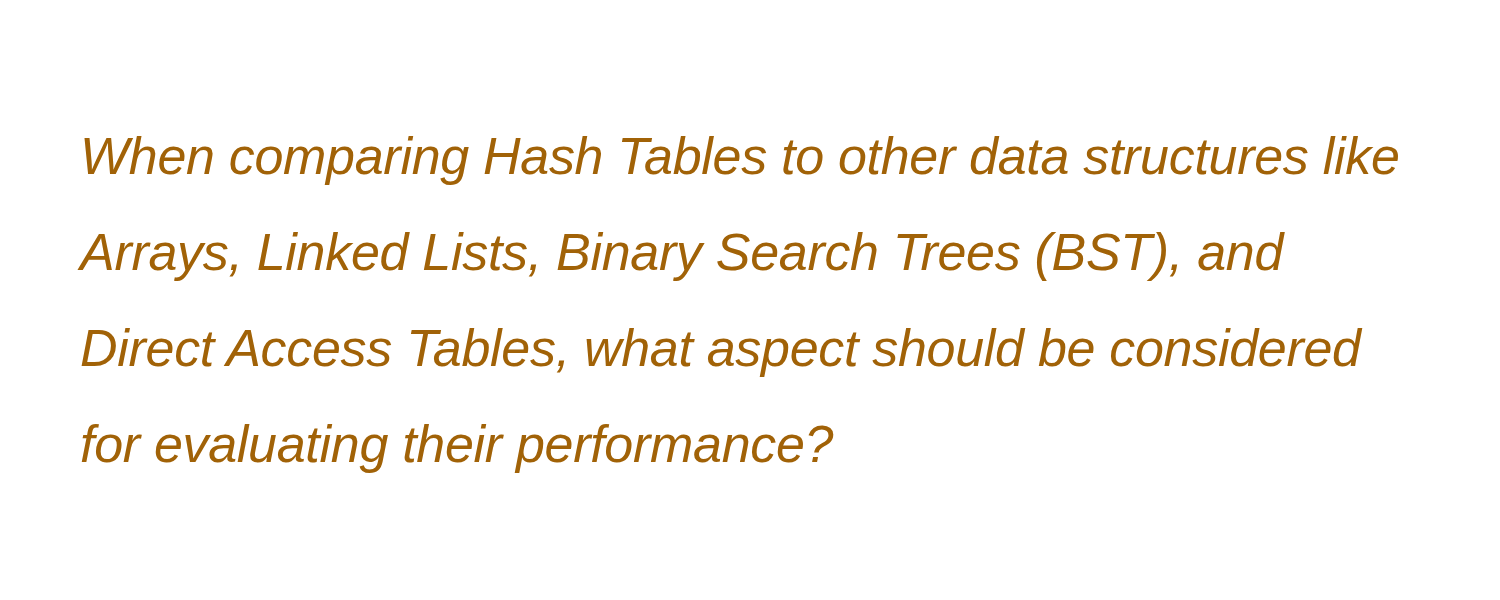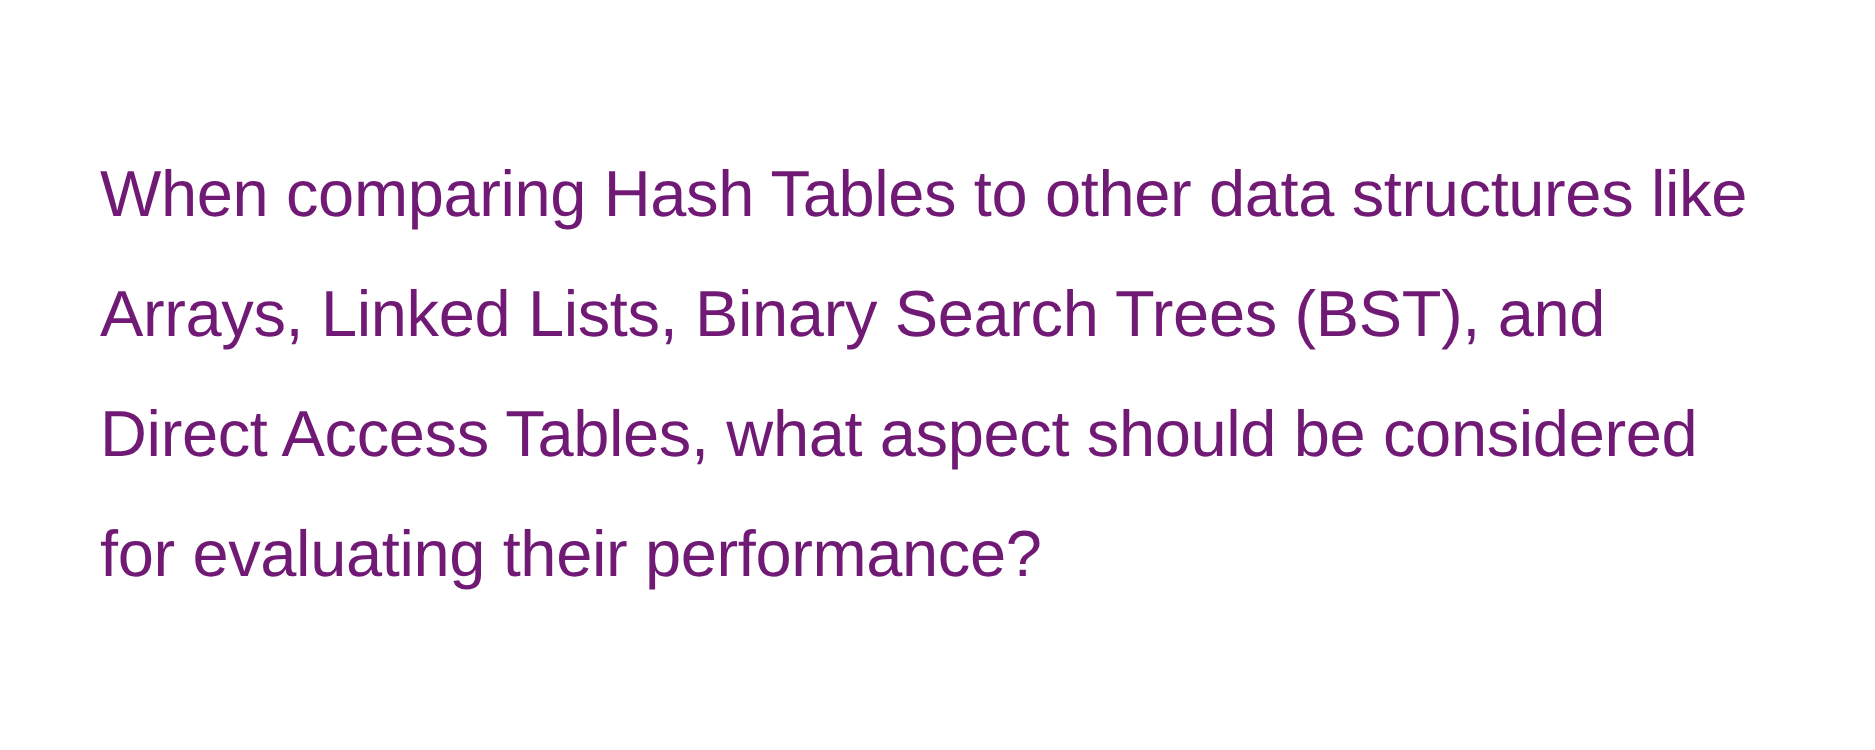--- a/index.html
+++ b/index.html
@@ -12,21 +12,22 @@
       height: 600px;
       background-color: #ffffff;
       font-family: -apple-system, BlinkMacSystemFont, "Segoe UI", Helvetica, Arial, sans-serif;
       display: flex;
       align-items: center;
       padding: 70px 80px;
     }
     .question-text {
       font-size: 52px;
       line-height: 1.85;
-      color: #701a75;
+      color: #a16207;
       font-weight: 400;
       letter-spacing: -0.3px;
+      font-style: italic;
     }
   </style>
 </head>
 <body>
 
 <div class="question-text">When comparing Hash Tables to other data structures like Arrays, Linked Lists, Binary Search Trees (BST), and Direct Access Tables, what aspect should be considered for evaluating their performance?</div>
 
 </body></html>

